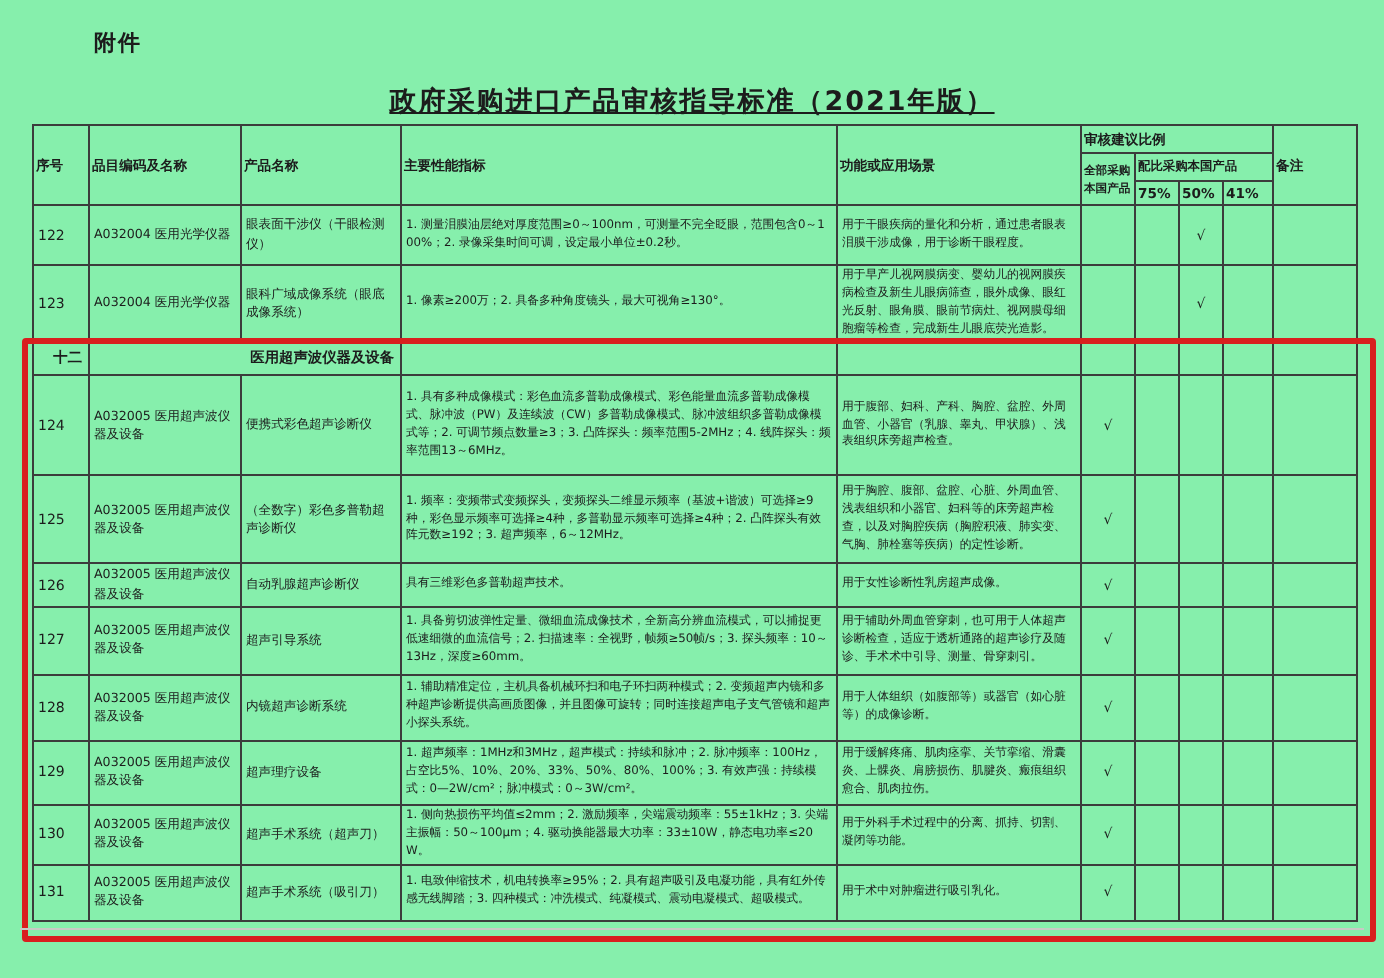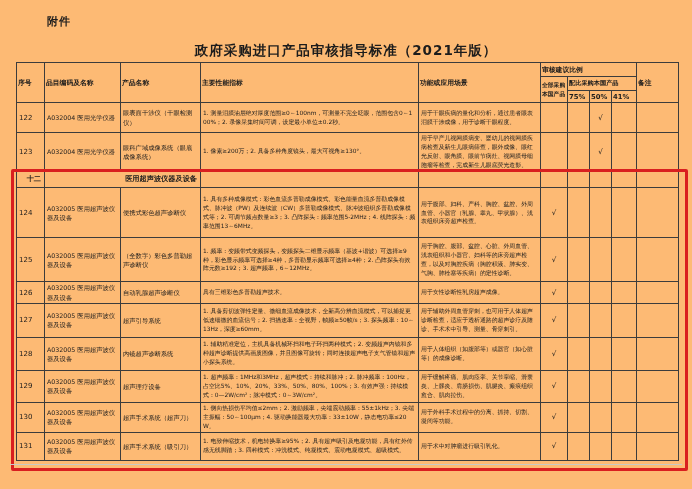--- a/index.html
+++ b/index.html
@@ -3,23 +3,23 @@
 <meta charset="utf-8">
 <style>
   html,body{margin:0;padding:0;}
   body{
     width:692px;height:489px;position:relative;overflow:hidden;
     background:#f6f6f4;
     font-family:"DejaVu Sans","Liberation Sans",sans-serif;
     color:#1c1c1c;
     -webkit-font-smoothing:antialiased;
   }
-  .page{position:absolute;inset:0;background:#fdba74;}
+  .page{position:absolute;inset:0;background:#86efac;}
   .attachment{position:absolute;left:47px;top:14px;font-size:11px;font-weight:bold;letter-spacing:1px;}
-  .title{position:absolute;left:0;top:42px;width:100%;text-align:center;font-size:13.5px;font-weight:bold;letter-spacing:1px;}
+  .title{position:absolute;left:0;top:42px;width:100%;text-align:center;font-size:13.5px;font-weight:bold;letter-spacing:1px;text-decoration:underline;}
   table.doc{
     position:absolute;left:16px;top:62px;width:662px;
     border-collapse:collapse;table-layout:fixed;
   }
   table.doc th,table.doc td{
     border:1px solid #3c3c3c;
     padding:1px 2px;
     vertical-align:middle;
     overflow:hidden;
     word-break:break-all;

